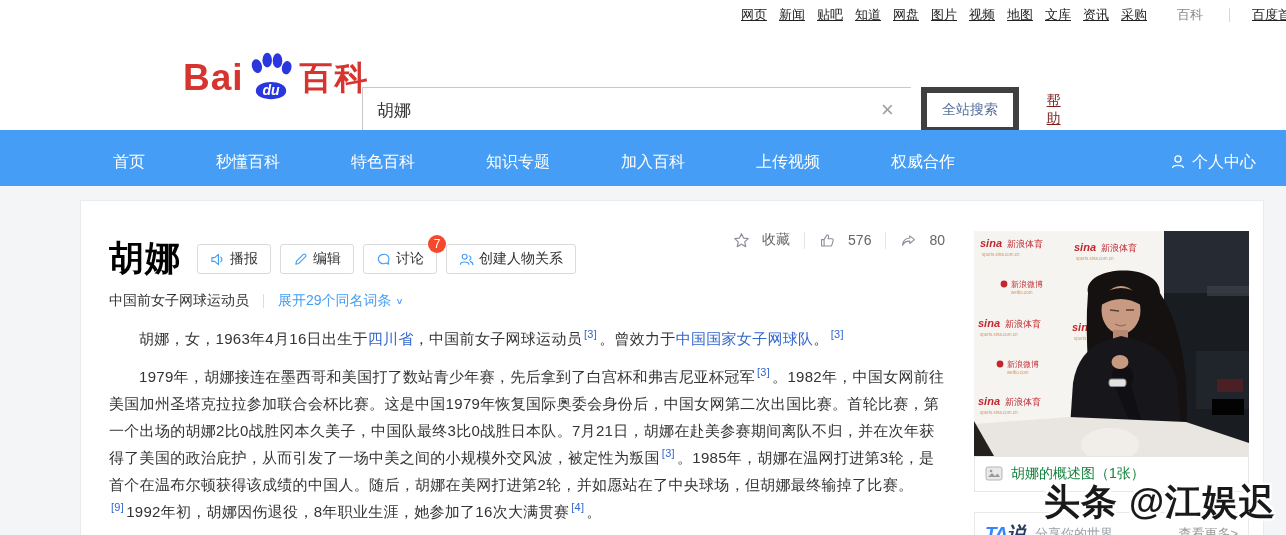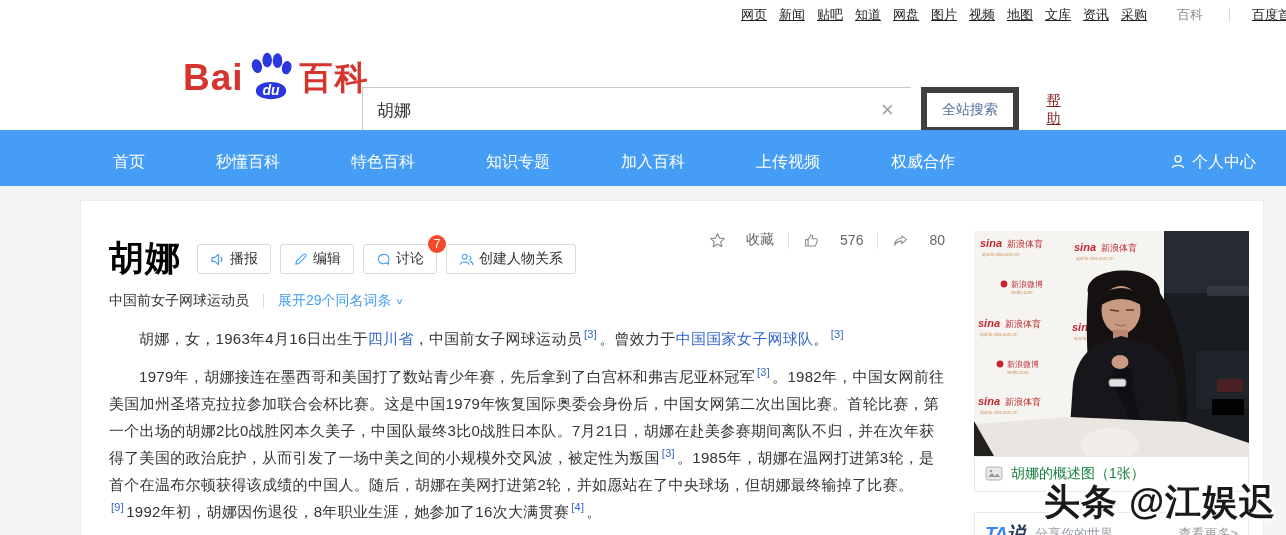--- a/index.html
+++ b/index.html
@@ -41,21 +41,21 @@
   .bn-user { position:absolute; right:30px; display:flex; align-items:center; gap:6px; color:#fff;
     font-size:16px; cursor:pointer; }
 
   
   .pagebg { position:absolute; left:0; top:186px; width:1286px; height:349px; background:#f4f5f7; }
   .card { position:absolute; left:80px; top:200px; width:1184px; height:360px; background:#fff;
     border:1px solid #ebebeb; border-bottom:none; }
 
   .stats { position:absolute; top:30px; right:318px; display:flex; align-items:center; gap:14px;
     color:#666; font-size:14px; }
-  .stat { display:flex; align-items:center; gap:20px; cursor:pointer; }
+  .stat { display:flex; align-items:center; gap:12px; cursor:pointer; }
   .stat + .stat { border-left:1px solid #e5e5e5; padding-left:14px; }
   .stat svg { display:block; }
 
   .maincol { position:absolute; left:28px; top:36px; width:840px; }
   .title-row { display:flex; align-items:flex-end; }
   .entry-title { font-size:35px; color:#000; font-weight:600; line-height:1.2; letter-spacing:1px; }
   .actions { display:flex; gap:9px; margin-left:16px; margin-bottom:5px; }
   .act-btn { position:relative; display:flex; align-items:center; gap:5px; height:30px; padding:0 12px;
     background:#fff; border:1px solid #dadada; border-radius:3px; font-size:14px; color:#333;
     cursor:pointer; font-family:inherit; white-space:nowrap; }

